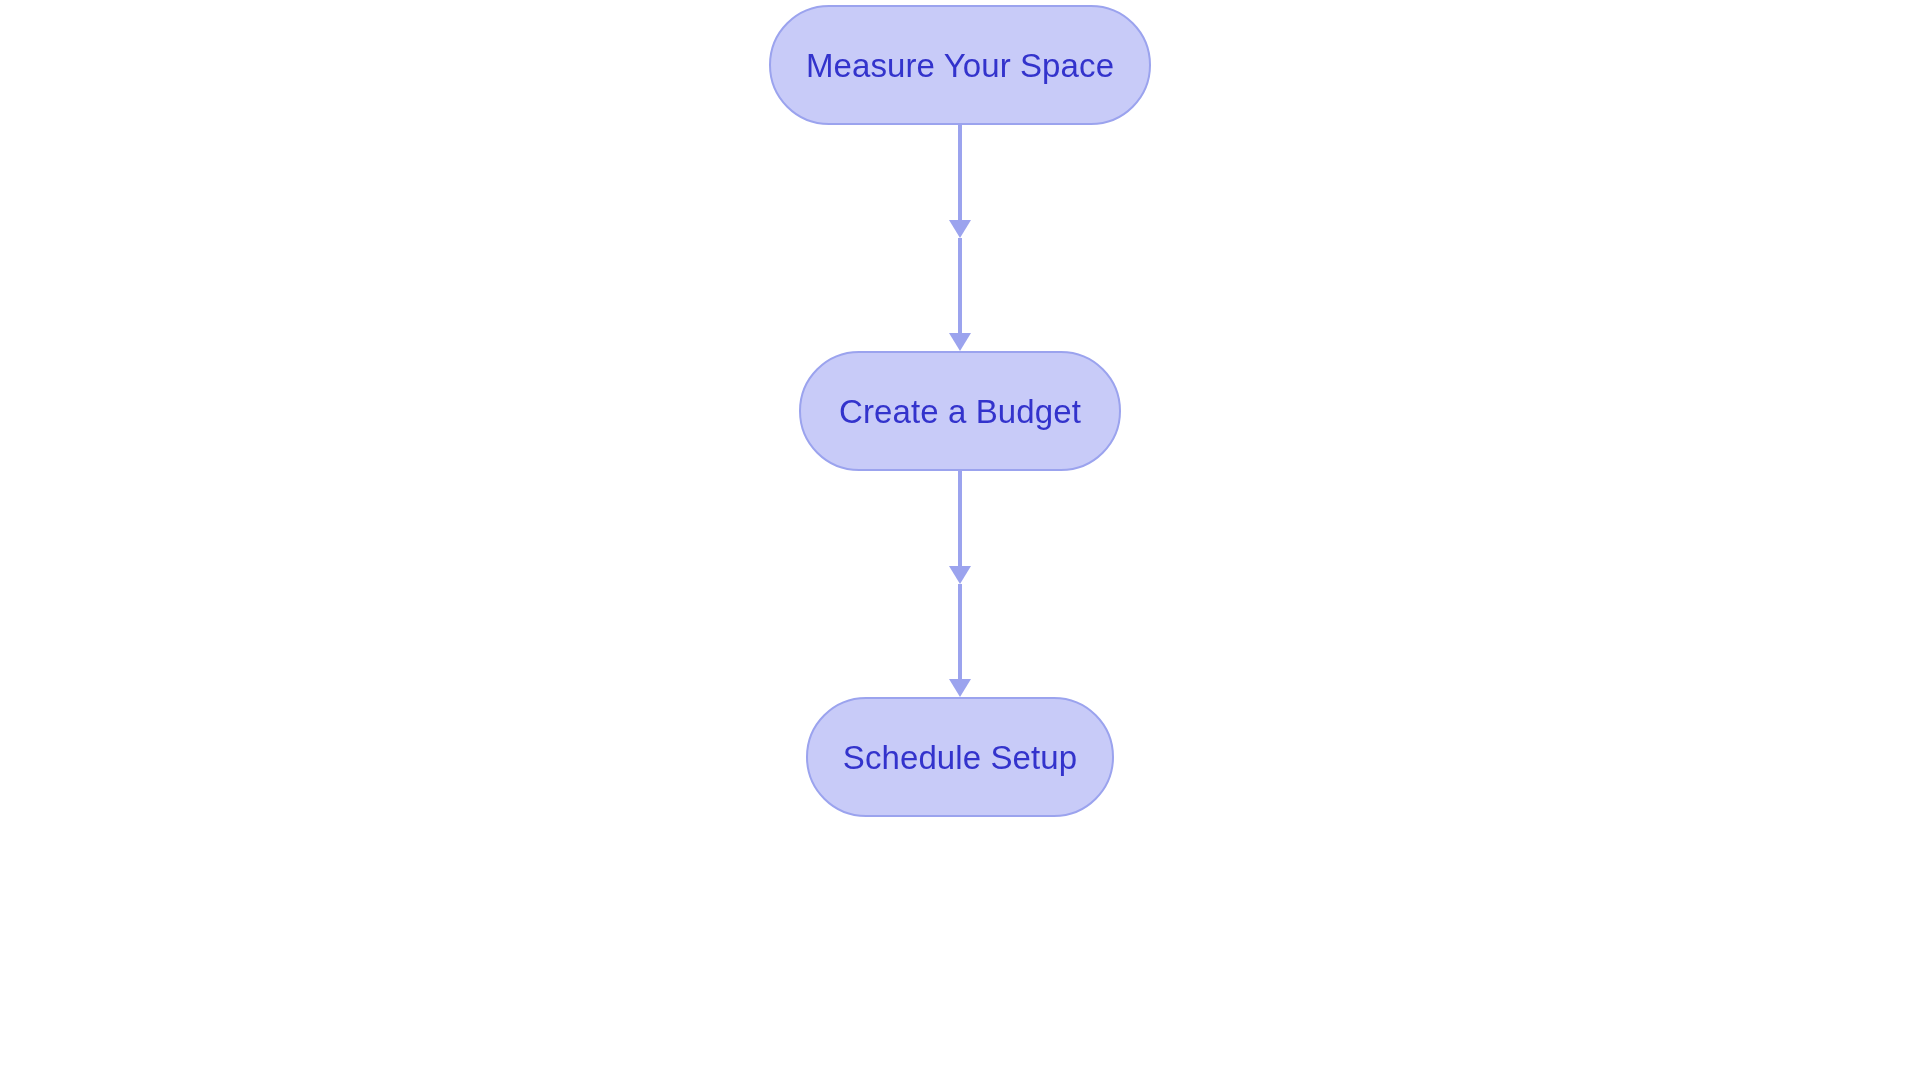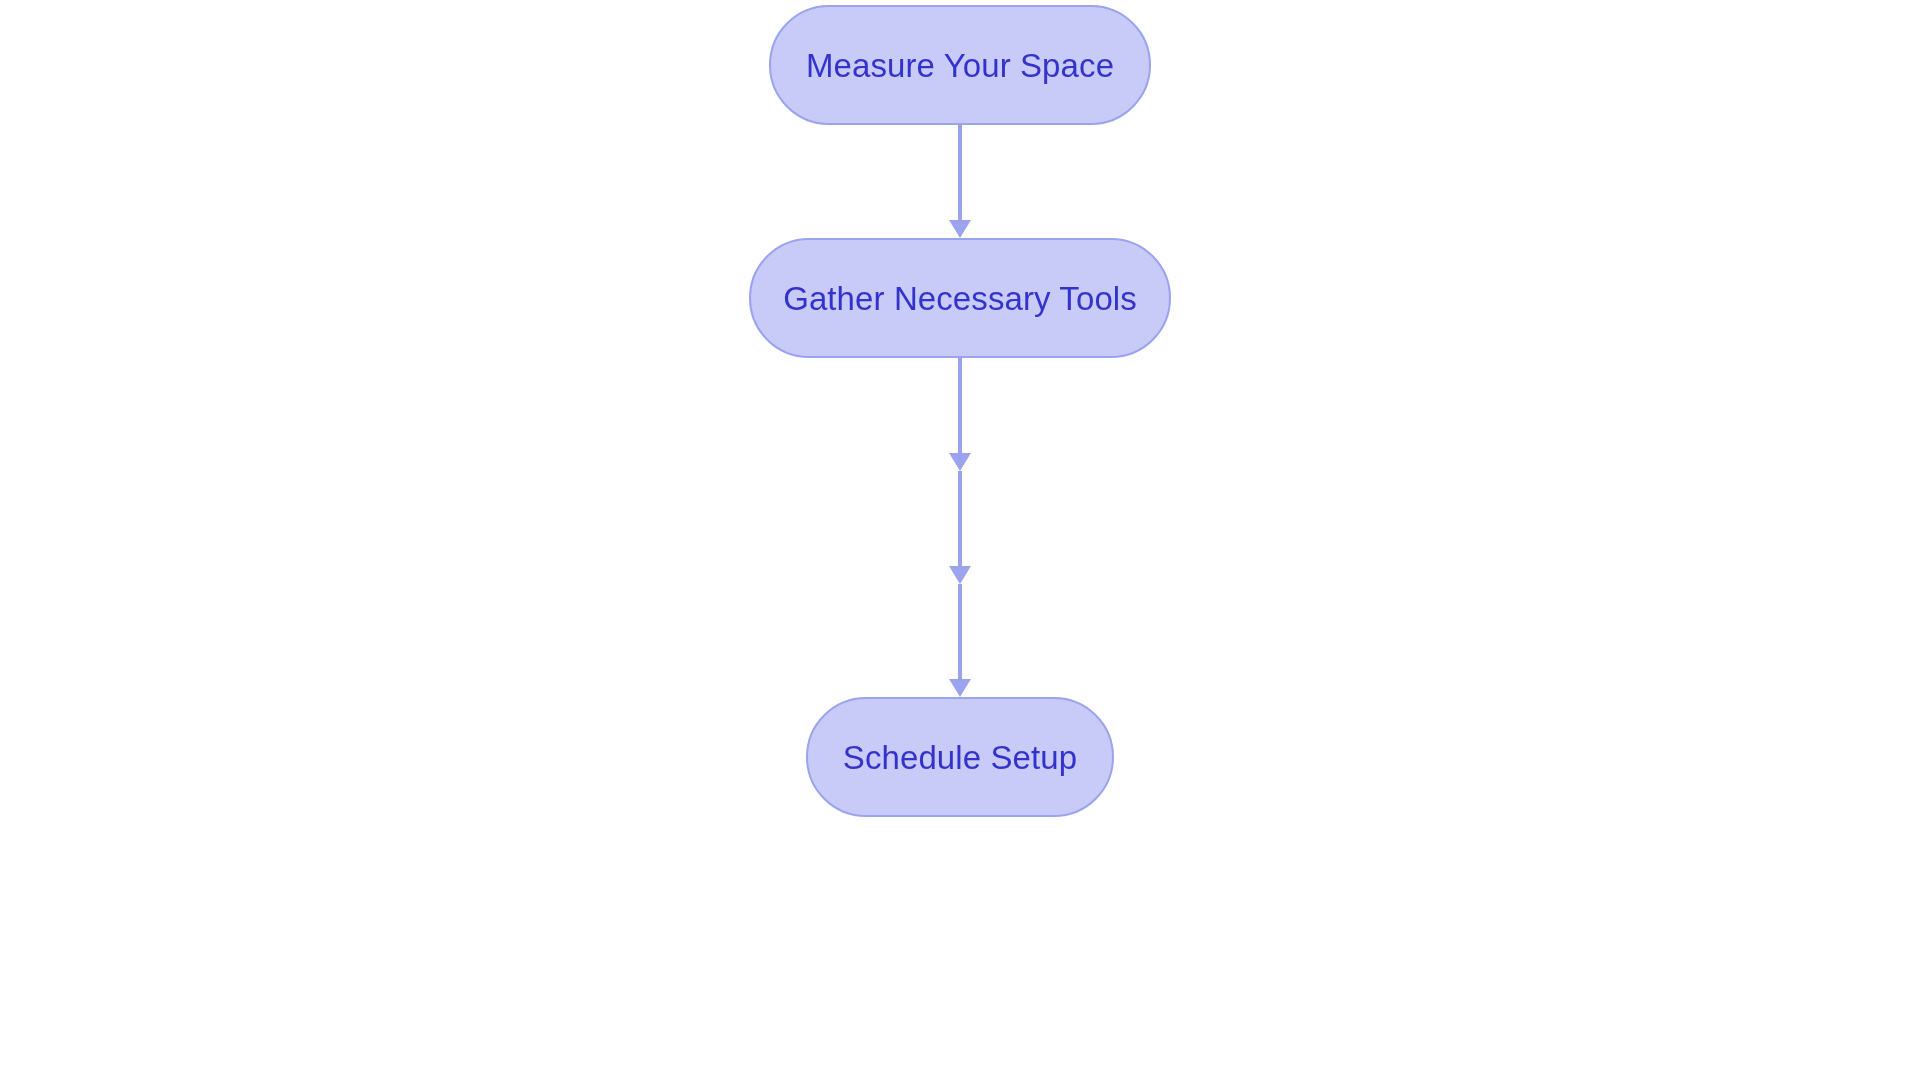--- a/index.html
+++ b/index.html
@@ -90,29 +90,29 @@
 
     <div class="node" style="width:382px;margin-top:5px;">
       <span class="node-label">Measure Your Space</span>
     </div>
 
     <div class="connector">
       <div class="stem"></div>
       <div class="head"></div>
     </div>
 
-    <div class="node" style="width:422px;">
-      <span class="node-label">Gather Necessary Tools</span>
-    </div>
 
     <div class="connector">
       <div class="stem"></div>
       <div class="head"></div>
     </div>
 
+    <div class="node" style="width:322px;">
+      <span class="node-label">Create a Budget</span>
+    </div>
 
     <div class="connector">
       <div class="stem"></div>
       <div class="head"></div>
     </div>
 
 
     <div class="connector">
       <div class="stem"></div>
       <div class="head"></div>

